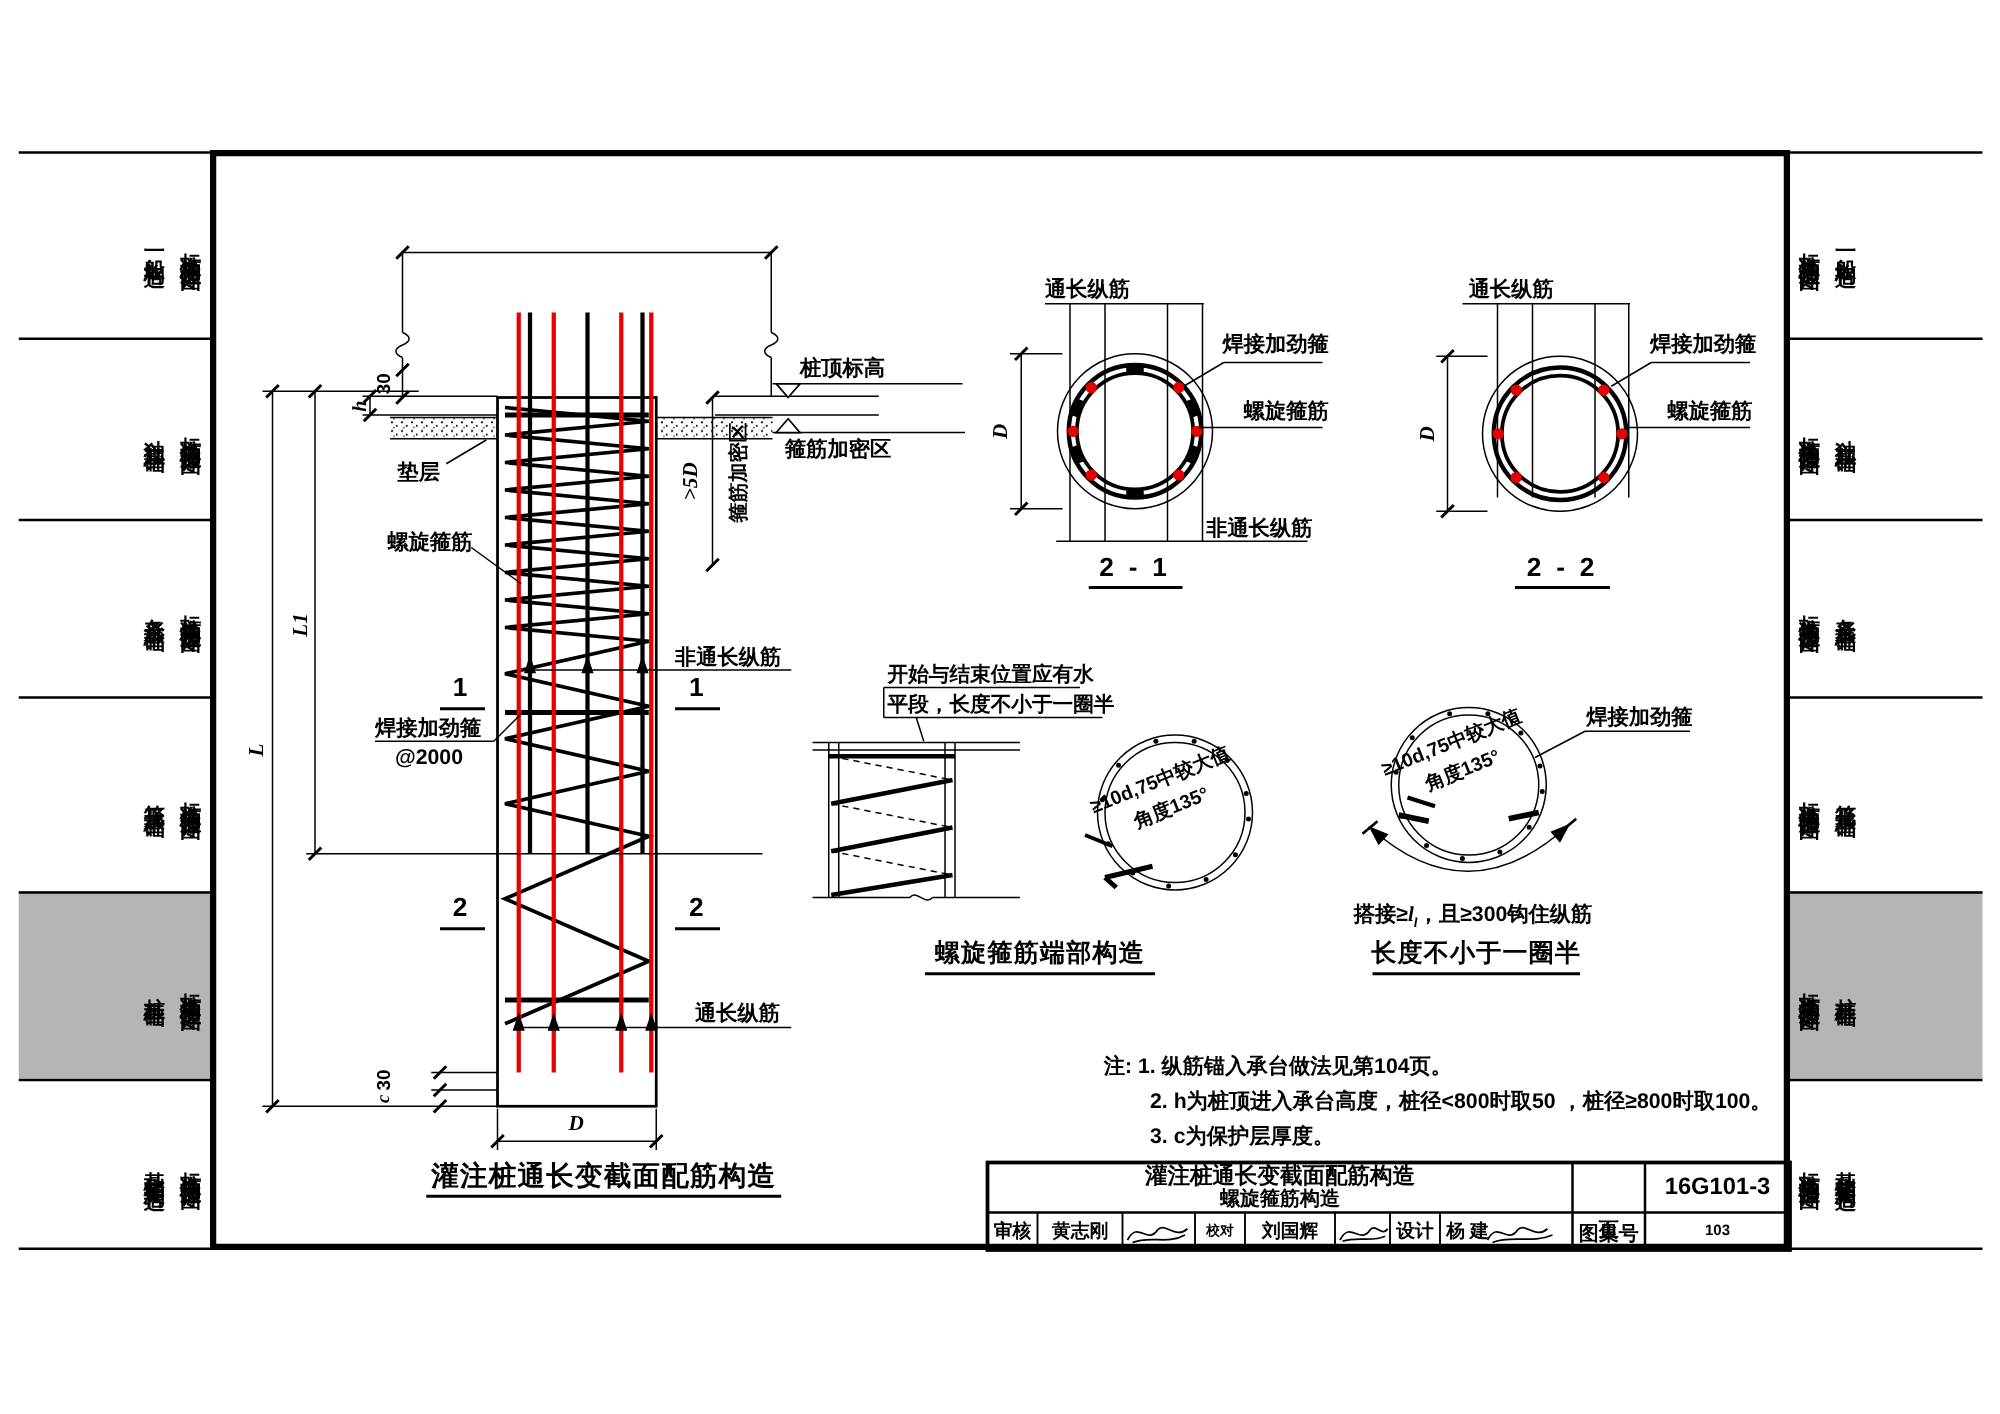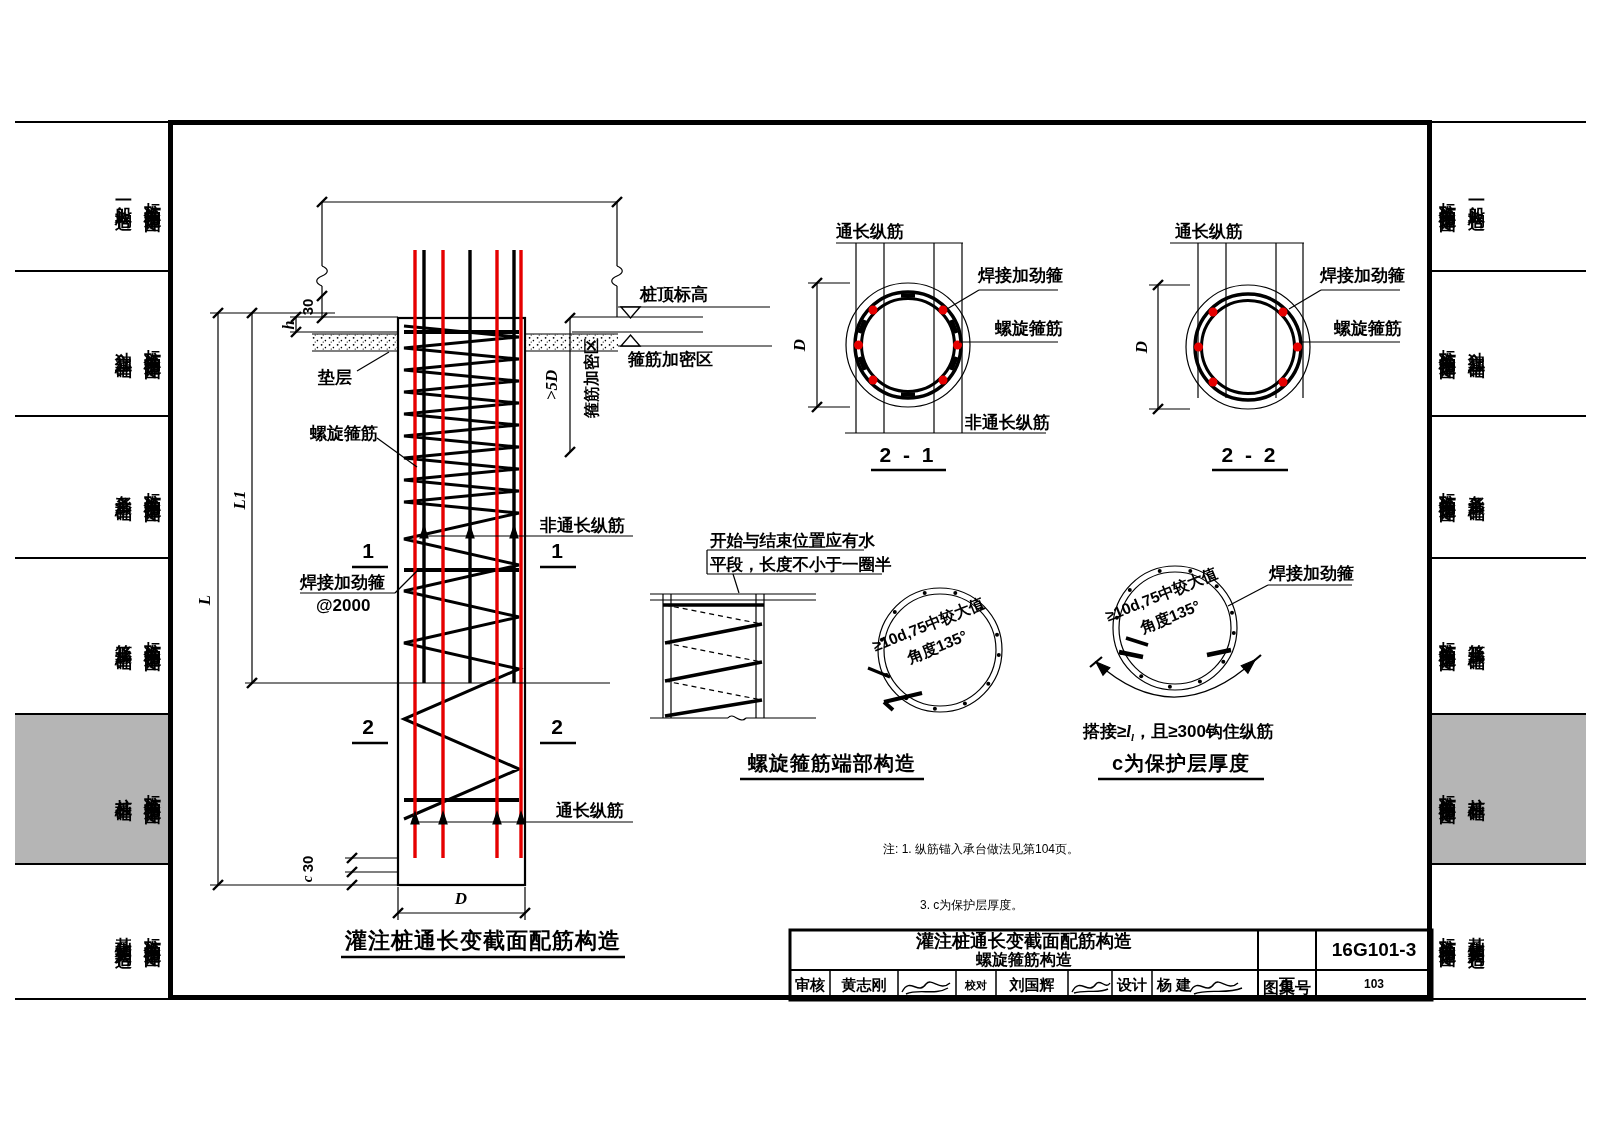--- a/index.html
+++ b/index.html
@@ -21,21 +21,21 @@
   .sb-row.right .det{left:7px;}  .sb-row.right .cat{left:36px;}
   
   .lbl{position:absolute;white-space:nowrap;font-weight:700;font-size:17px;line-height:1.15;}
   .c{transform:translate(-50%,-50%);}
   .rot{transform:translate(-50%,-50%) rotate(-90deg);}
   .it{font-family:"Liberation Serif",serif;font-style:italic;font-weight:700;}
   .big{font-size:22px;letter-spacing:1px;}
   .mid{font-size:20px;letter-spacing:1px;}
   .mark{font-size:21px;}
   .small{font-size:15px;}
-  .note{font-size:12px;font-weight:400;}
+  .note{font-size:17px;font-weight:700;}
   .circnote{font-size:15.5px;font-weight:700;text-align:center;line-height:1.55;}
   svg{position:absolute;left:0;top:0;}
   .tb{font-weight:700;}
   sub.lsub{font-size:11px;}
 </style>
 </head>
 <body>
 
 <div id="page">
 
@@ -426,23 +426,24 @@
   <div class="lbl c mid" style="left:832px;top:763px">螺旋箍筋端部构造</div>
 
   <div class="lbl" style="left:1269px;top:564px">焊接加劲箍</div>
   <div class="lbl circnote" style="left:1166px;top:606px;transform:translate(-50%,-50%) rotate(-22deg)">
     <div>≥10d,75中较大值</div>
     <div>角度135°</div>
   </div>
   <div class="lbl" style="left:1083px;top:722px">
     <span>搭接≥</span><span class="it">l</span><sub class="lsub it">l</sub><span>，且≥300钩住纵筋</span>
   </div>
-  <div class="lbl c mid" style="left:1181px;top:763px">c为保护层厚度</div>
+  <div class="lbl c mid" style="left:1181px;top:763px">长度不小于一圈半</div>
 
   <div class="lbl note" style="left:883px;top:843px">注: 1.  纵筋锚入承台做法见第104页。</div>
+  <div class="lbl note" style="left:920px;top:871px">2.  h为桩顶进入承台高度，桩径&lt;800时取50 ，桩径≥800时取100。</div>
   <div class="lbl note" style="left:920px;top:899px">3.  c为保护层厚度。</div>
 
   <div class="lbl c tb" style="left:1024px;top:941px;font-size:18px">灌注桩通长变截面配筋构造</div>
   <div class="lbl c tb" style="left:1024px;top:960px;font-size:16px">螺旋箍筋构造</div>
   <div class="lbl c tb" style="left:1287px;top:988px;font-size:16px">图集号</div>
   <div class="lbl c tb" style="left:1374px;top:950px;font-size:19px">16G101-3</div>
   <div class="lbl c tb" style="left:1287px;top:985px;font-size:16px">页</div>
   <div class="lbl c tb" style="left:1374px;top:985px;font-size:12px">103</div>
   <div class="lbl c" style="left:810px;top:985px;font-size:15px">审核</div>
   <div class="lbl c" style="left:864px;top:985px;font-size:15px">黄志刚</div>

